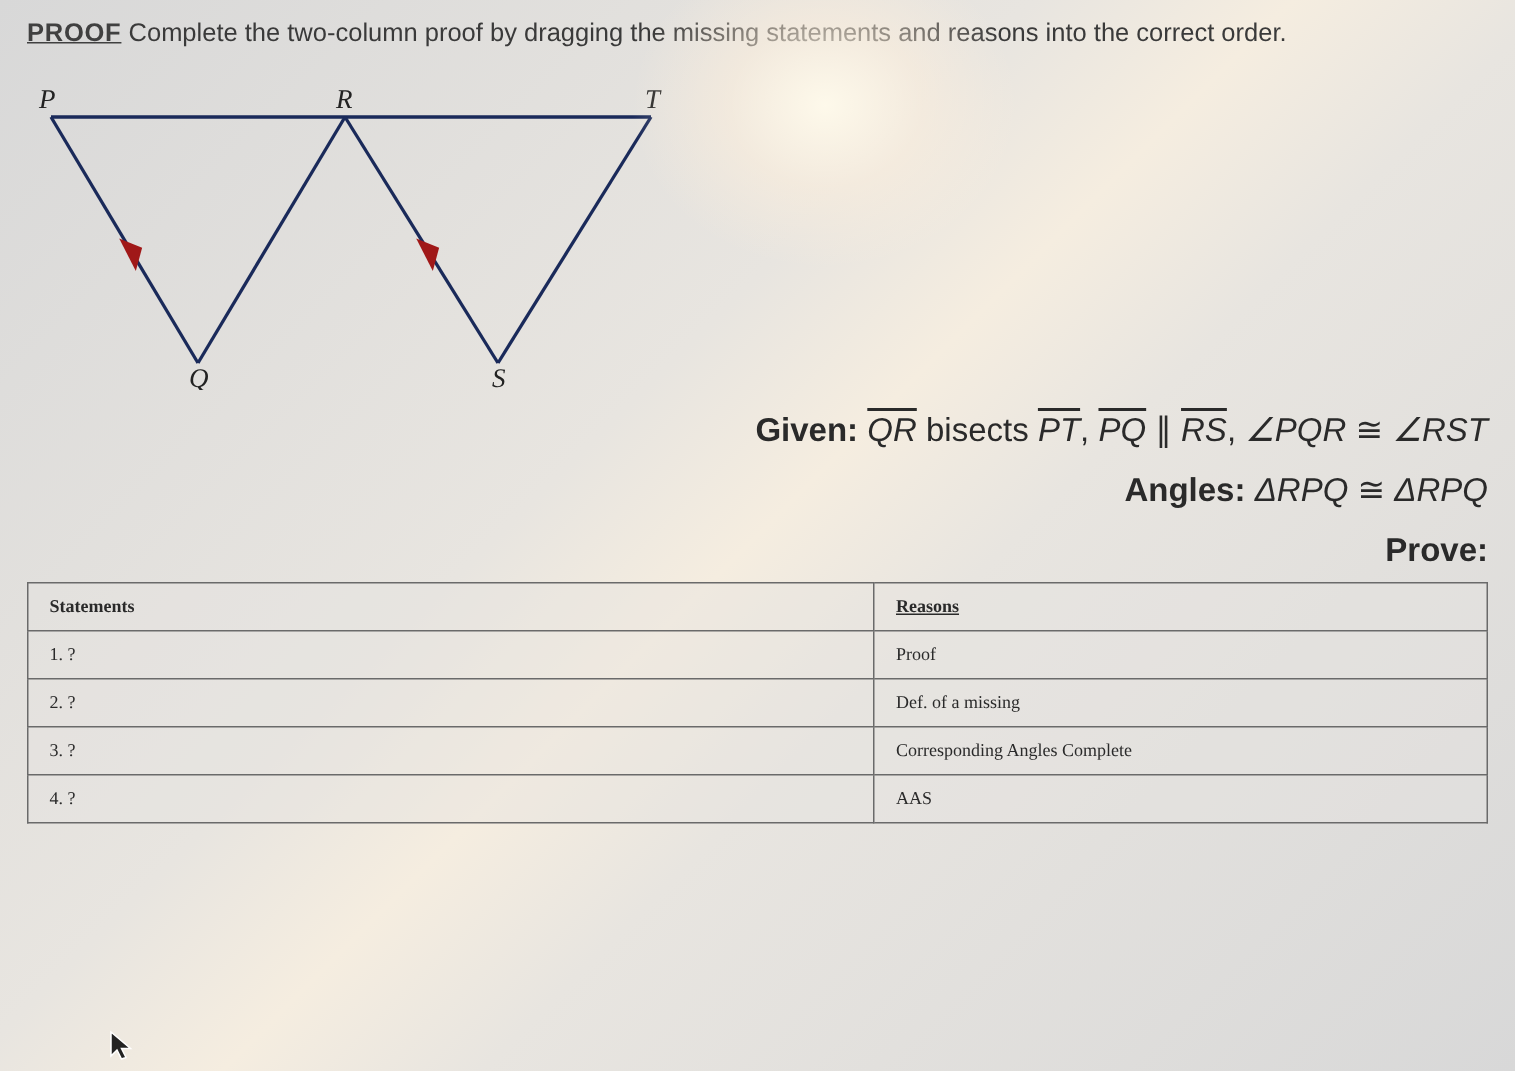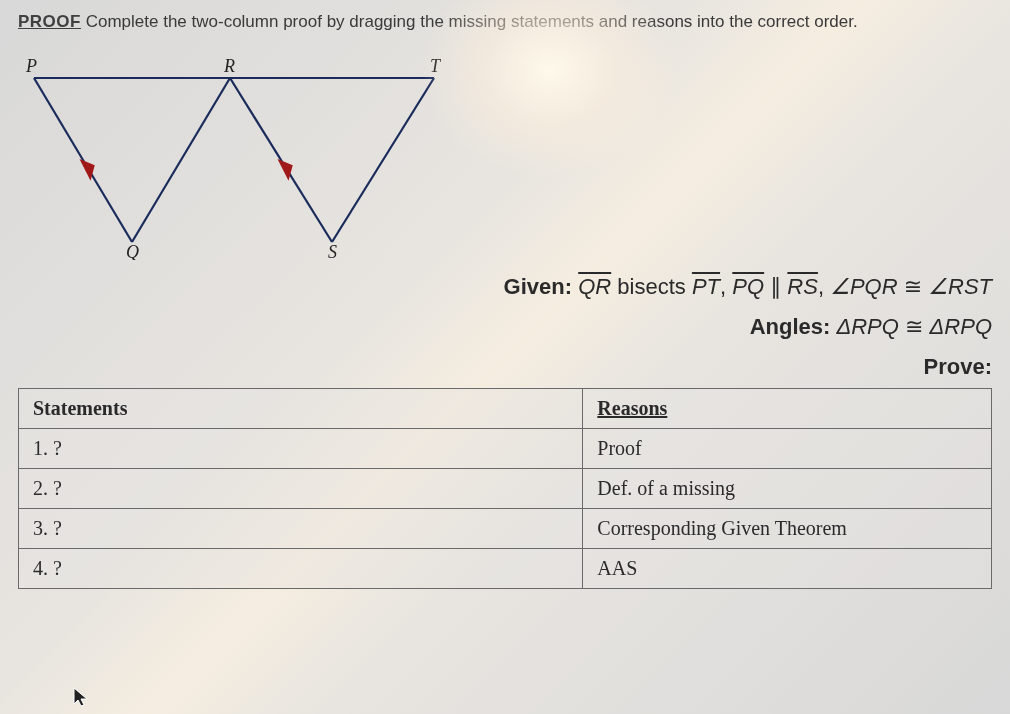--- a/index.html
+++ b/index.html
@@ -32,21 +32,21 @@
     table.proof {
       width: 100%;
       border-collapse: collapse;
       margin-top: 8px;
       background: rgba(230,228,225,0.4);
     }
     table.proof th, table.proof td {
       border: 1px solid #6a6a6a;
       padding: 8px 14px;
       text-align: left;
-      font-size: 20px;
+      font-size: 12px;
       font-family: Georgia, 'Times New Roman', serif;
       color: #2a2a2a;
     }
     table.proof th { font-weight: 700; }
     .col-stmt { width: 58%; }
     .col-reason { width: 42%; text-decoration: underline; }
     .cursor {
       position: absolute;
       left: 72px;
       bottom: 6px;
@@ -115,21 +115,21 @@
   <tr>
     <td>1. ?</td>
     <td>Proof</td>
   </tr>
   <tr>
     <td>2. ?</td>
     <td>Def. of a missing</td>
   </tr>
   <tr>
     <td>3. ?</td>
-    <td>Corresponding Given Theorem</td>
+    <td>Corresponding Angles Complete</td>
   </tr>
   <tr>
     <td>4. ?</td>
     <td>AAS</td>
   </tr>
 </tbody>
   </table>
 
 <svg class="cursor" width="20" height="22">
   <path d="M2 2 L2 18 L6 14 L9 20 L12 19 L9 13 L15 13 Z" fill="#222" stroke="#fff" stroke-width="1"></path>

